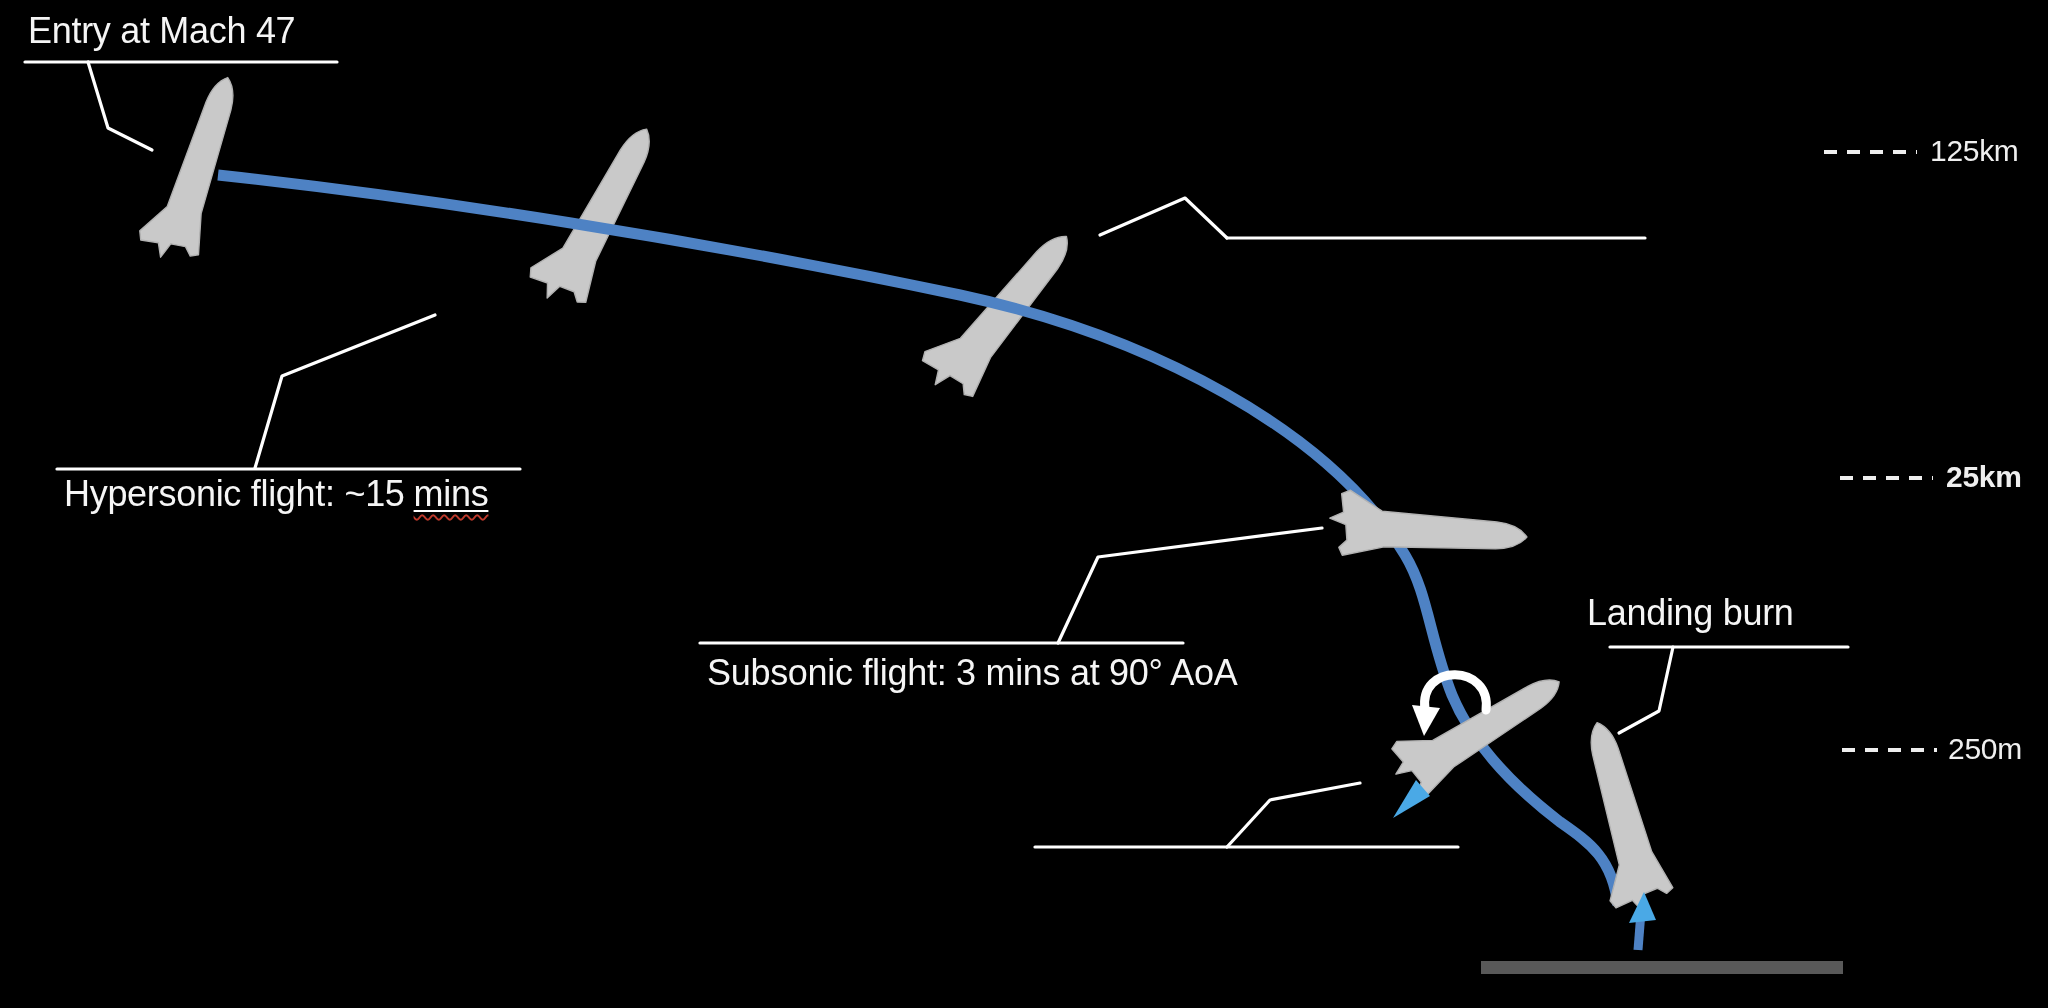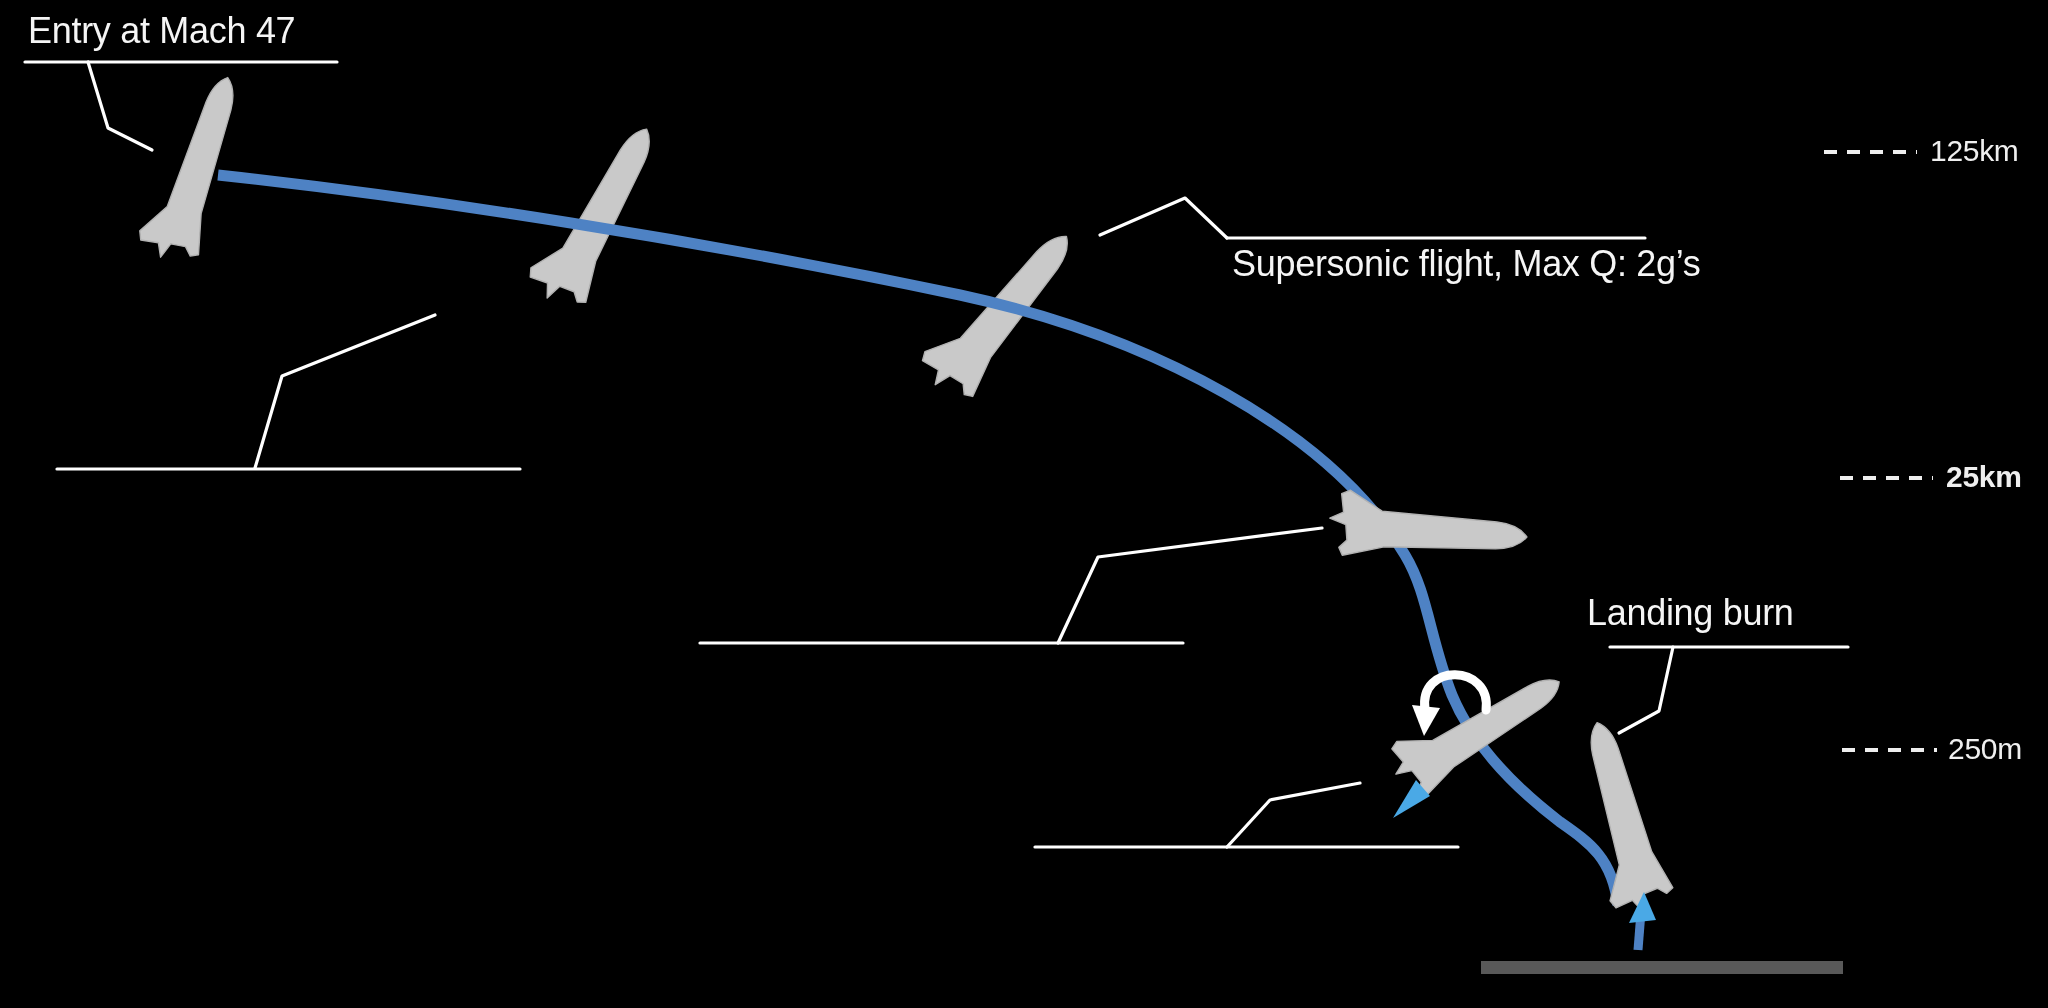--- a/index.html
+++ b/index.html
@@ -106,23 +106,26 @@
       <line x1="1824" y1="152" x2="1917" y2="152"></line>
       <line x1="1840" y1="478" x2="1933" y2="478"></line>
       <line x1="1842" y1="750" x2="1937" y2="750"></line>
     </g>
 
     <rect x="1481" y="961" width="362" height="13" fill="var(--ground)"></rect>
   </svg>
 
   <div class="label" style="left:28px;top:13px;">Entry at Mach 47</div>
 
+  <div class="label" style="left:64px;top:476px;">
+    <span>Hypersonic flight: ~15</span><span class="sp-wavy"><span class="sp-solid">mins</span></span>
+  </div>
 
-  <div class="label" style="left:1232px;top:246px;">Supersonic flight, Max Q: 2g’s</div>
 
+  <div class="label" style="left:707px;top:655px;">Subsonic flight: 3 mins at 90° AoA</div>
 
 
   <div class="label" style="left:1587px;top:595px;">Landing burn</div>
 
   <div class="label alt" style="left:1930px;top:136px;">125km</div>
 
   <div class="label alt" style="left:1946px;top:462px;font-weight:bold;">25km</div>
 
   <div class="label alt" style="left:1948px;top:734px;">250m</div>
 

